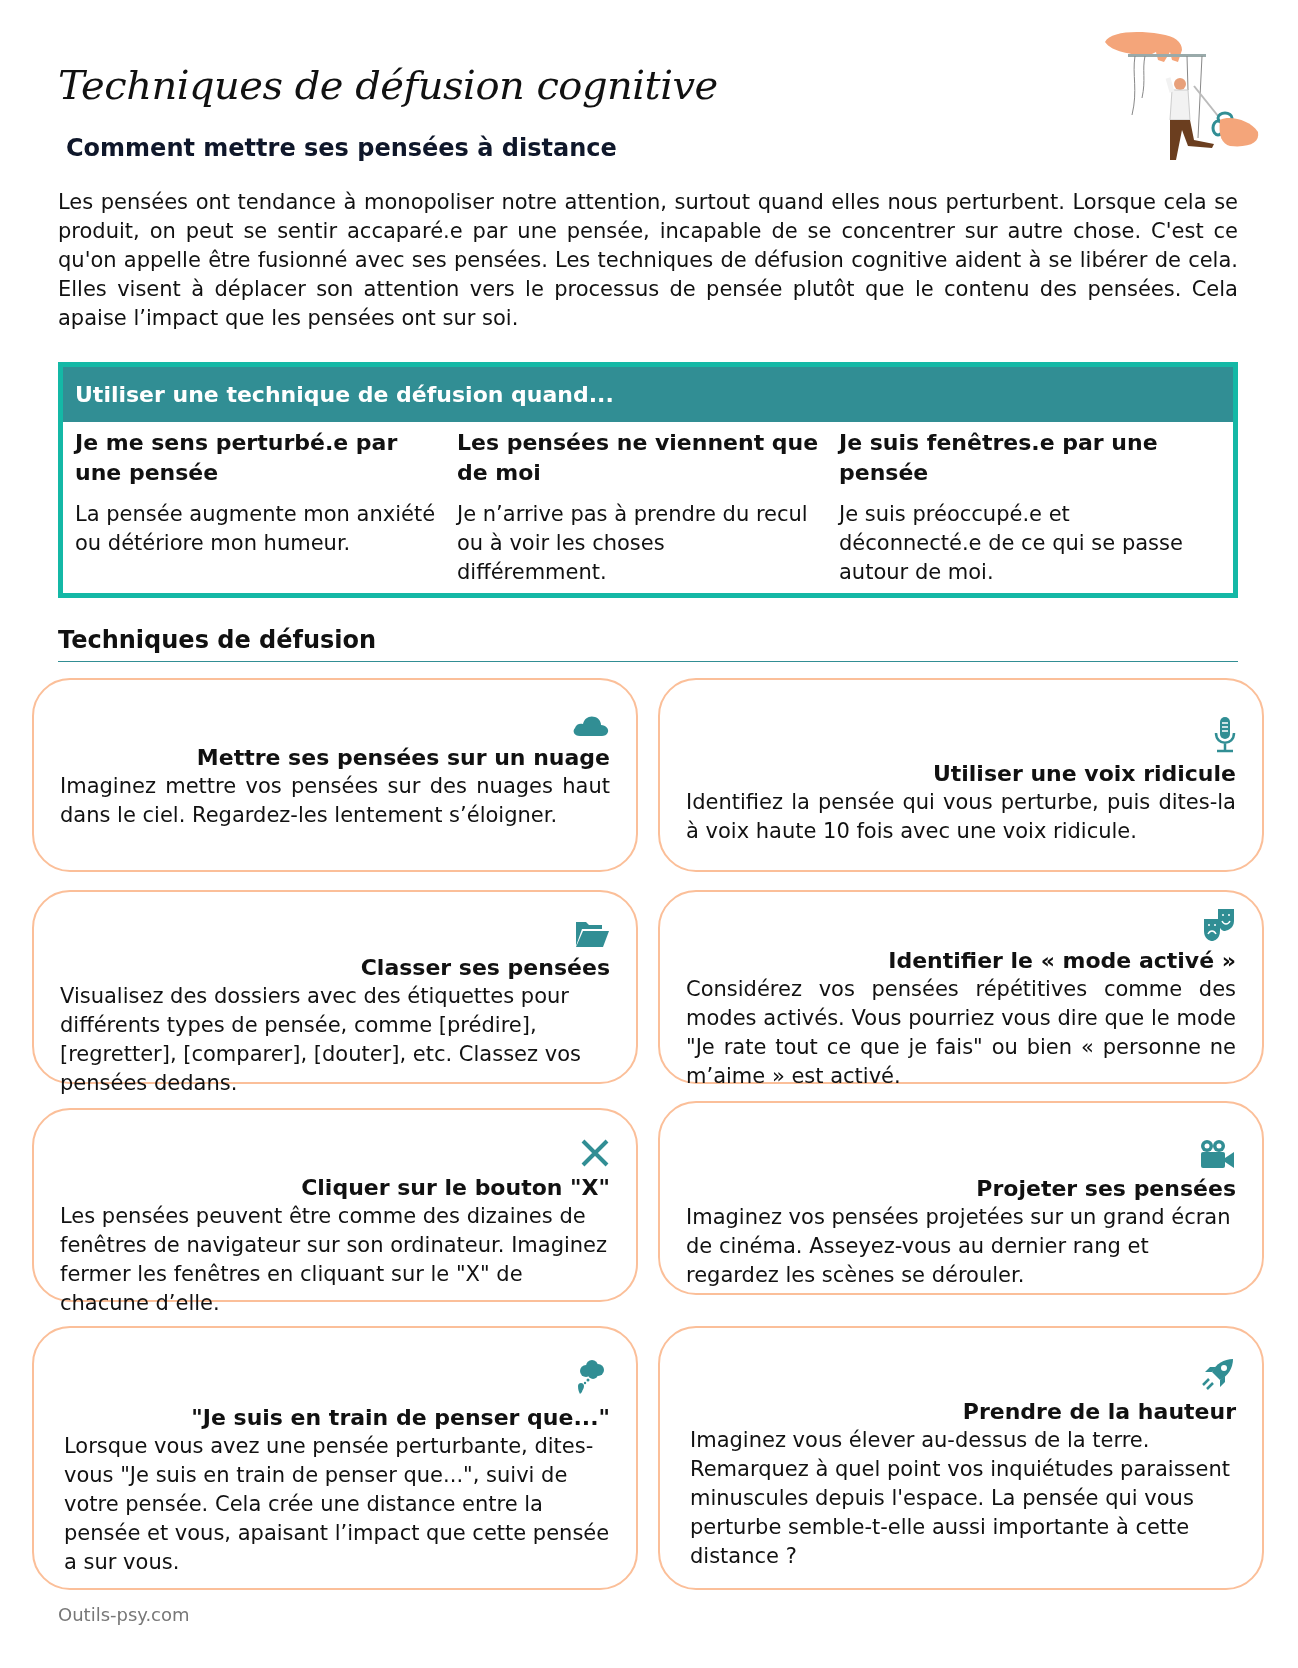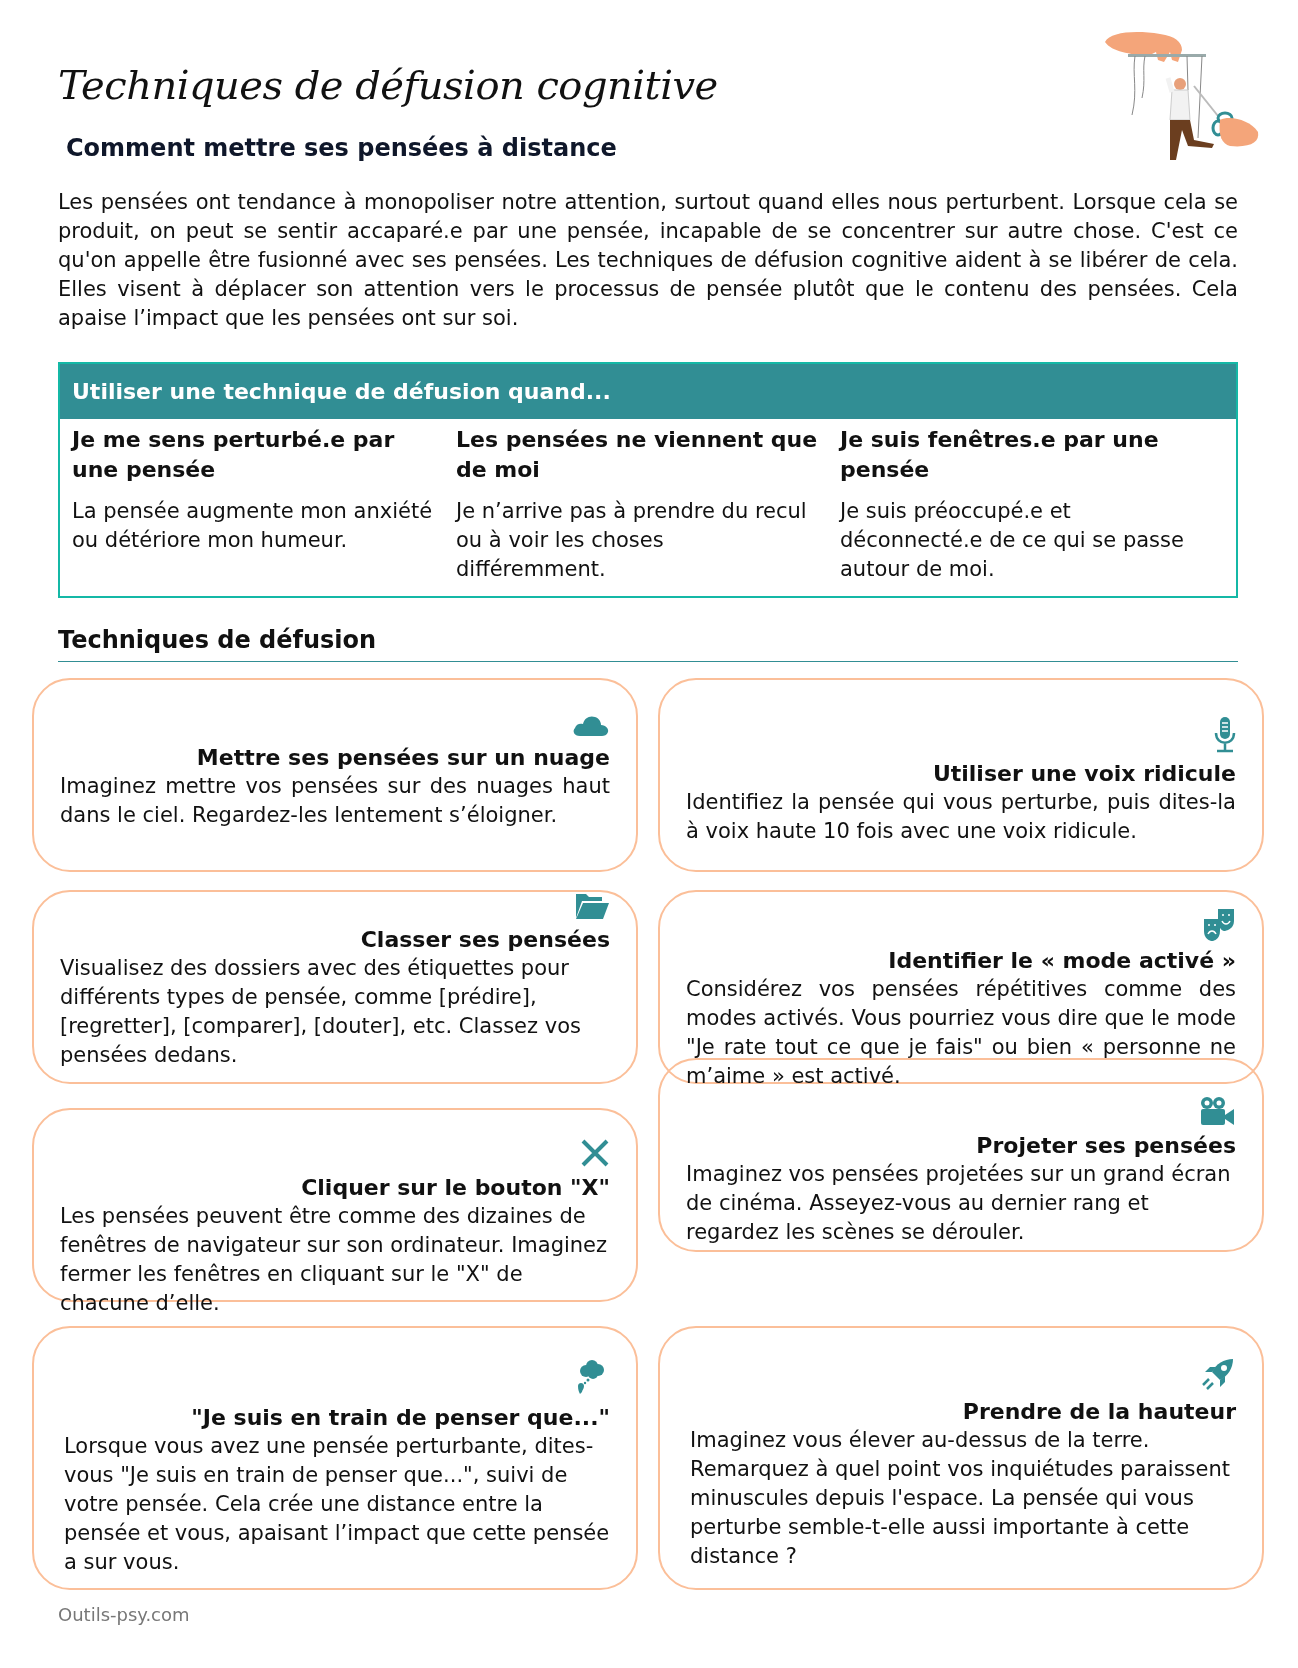--- a/index.html
+++ b/index.html
@@ -19,21 +19,21 @@
   }
   .hero {
     position: absolute; left: 1090px; top: 20px; width: 170px; height: 148px;
   }
   .intro {
     position: absolute; left: 58px; top: 188px; width: 1180px; margin: 0;
     font-size: 21px; line-height: 29px; text-align: justify; color: #111;
   }
   .when-box {
     position: absolute; left: 58px; top: 362px; width: 1180px; height: 236px;
-    border: 2px solid #14b8a6; box-sizing: border-box;
+    border: 5px solid #14b8a6; box-sizing: border-box;
   }
   .when-head {
     background: #318e94; color: #fff; height: 55px; line-height: 55px;
     padding-left: 12px; font-size: 22px; font-weight: bold;
   }
   .when-cols { display: flex; padding: 0 12px; }
   .when-col { flex: 1; padding-right: 20px; }
   .when-col h3 { margin: 6px 0 0 0; font-size: 22px; line-height: 30px; font-weight: bold; }
   .when-col p { margin: 12px 0 0 0; font-size: 21px; line-height: 29px; }
   .section-title {
@@ -133,21 +133,21 @@
           <path d="M8 7 H14 M8 11 H14 M8 15 H14" stroke="#fff" stroke-width="1.5"></path>
           <path d="M2 17 C2 30 20 30 20 17" stroke="#318e94" stroke-width="2.5" fill="none"></path>
           <path d="M11 28 V34 M3 35 H19" stroke="#318e94" stroke-width="2.5"></path>
         </svg>
     </span>
     <span>Utiliser une voix ridicule</span>
   </div>
   <p class="card-body justify">Identifiez la pensée qui vous perturbe, puis dites-la à voix haute 10 fois avec une voix ridicule.</p>
 </div>
 
-<div class="card" style="left:32px; top:890px; height:194px; ">
+<div class="card" style="left:32px; top:890px; height:194px; padding-top:28px;">
   <div class="card-head">
     <span class="icon">
       <svg width="36" height="28" viewBox="0 0 36 28">
           <path d="M2 2 H12 L15 5 H28 V9 H8 L2 26 Z" fill="#318e94"></path>
           <path d="M9 11 H35 L29 27 H2 Z" fill="#318e94"></path>
         </svg>
     </span>
     <span>Classer ses pensées</span>
   </div>
   <p class="card-body">Visualisez des dossiers avec des étiquettes pour différents types de pensée, comme [prédire], [regretter], [comparer], [douter], etc. Classez vos pensées dedans.</p>
@@ -175,21 +175,21 @@
     <span class="icon">
       <svg width="30" height="30" viewBox="0 0 30 30">
           <path d="M3 3 L27 27 M27 3 L3 27" stroke="#318e94" stroke-width="4"></path>
         </svg>
     </span>
     <span>Cliquer sur le bouton "X"</span>
   </div>
   <p class="card-body">Les pensées peuvent être comme des dizaines de fenêtres de navigateur sur son ordinateur. Imaginez fermer les fenêtres en cliquant sur le "X" de chacune d’elle.</p>
 </div>
 
-<div class="card" style="left:658px; top:1058px; height:194px; padding-top:36px;">
+<div class="card" style="left:658px; top:1101px; height:194px; padding-top:36px;">
   <div class="card-head">
     <span class="icon">
       <svg width="38" height="30" viewBox="0 0 38 30">
           <circle cx="9" cy="7" r="6" fill="#318e94"></circle>
           <circle cx="21" cy="7" r="6" fill="#318e94"></circle>
           <circle cx="9" cy="7" r="2.5" fill="#fff"></circle>
           <circle cx="21" cy="7" r="2.5" fill="#fff"></circle>
           <rect x="3" y="13" width="24" height="16" rx="2" fill="#318e94"></rect>
           <path d="M27 19 L36 13 V29 L27 23 Z" fill="#318e94"></path>
         </svg>

